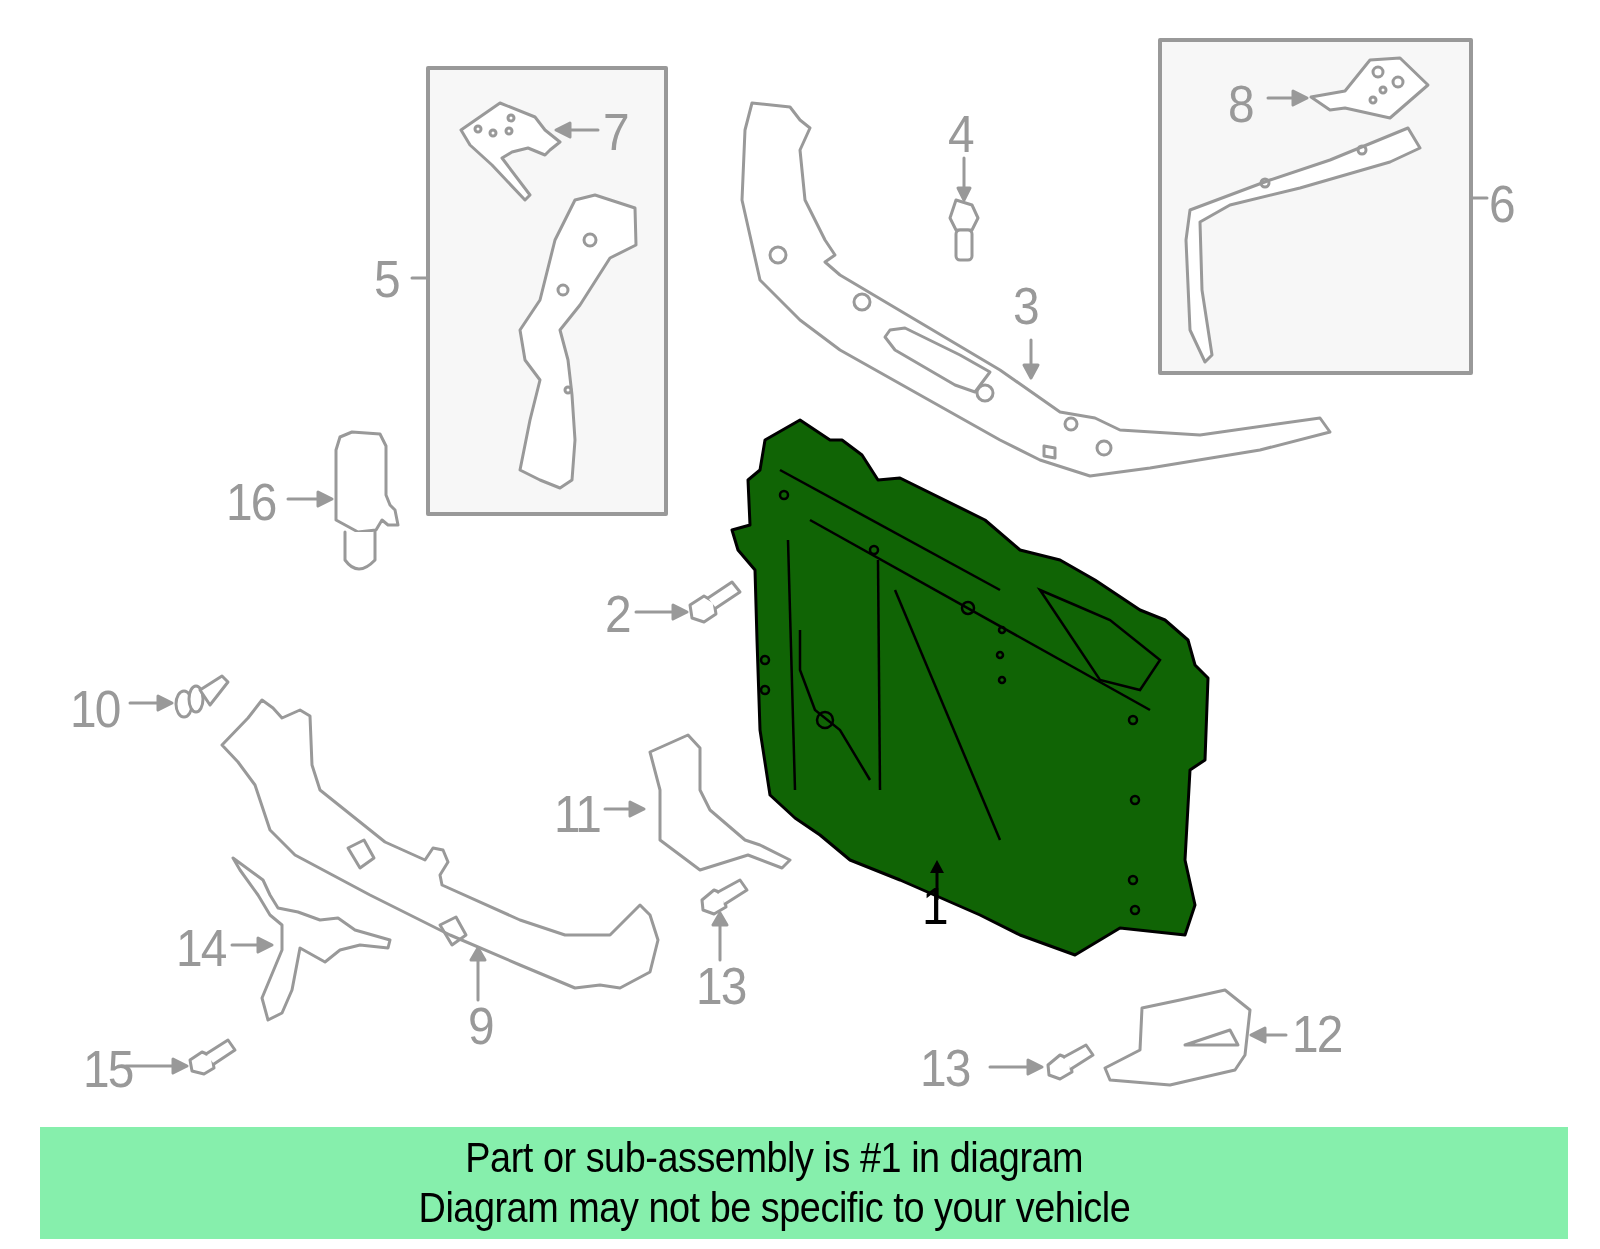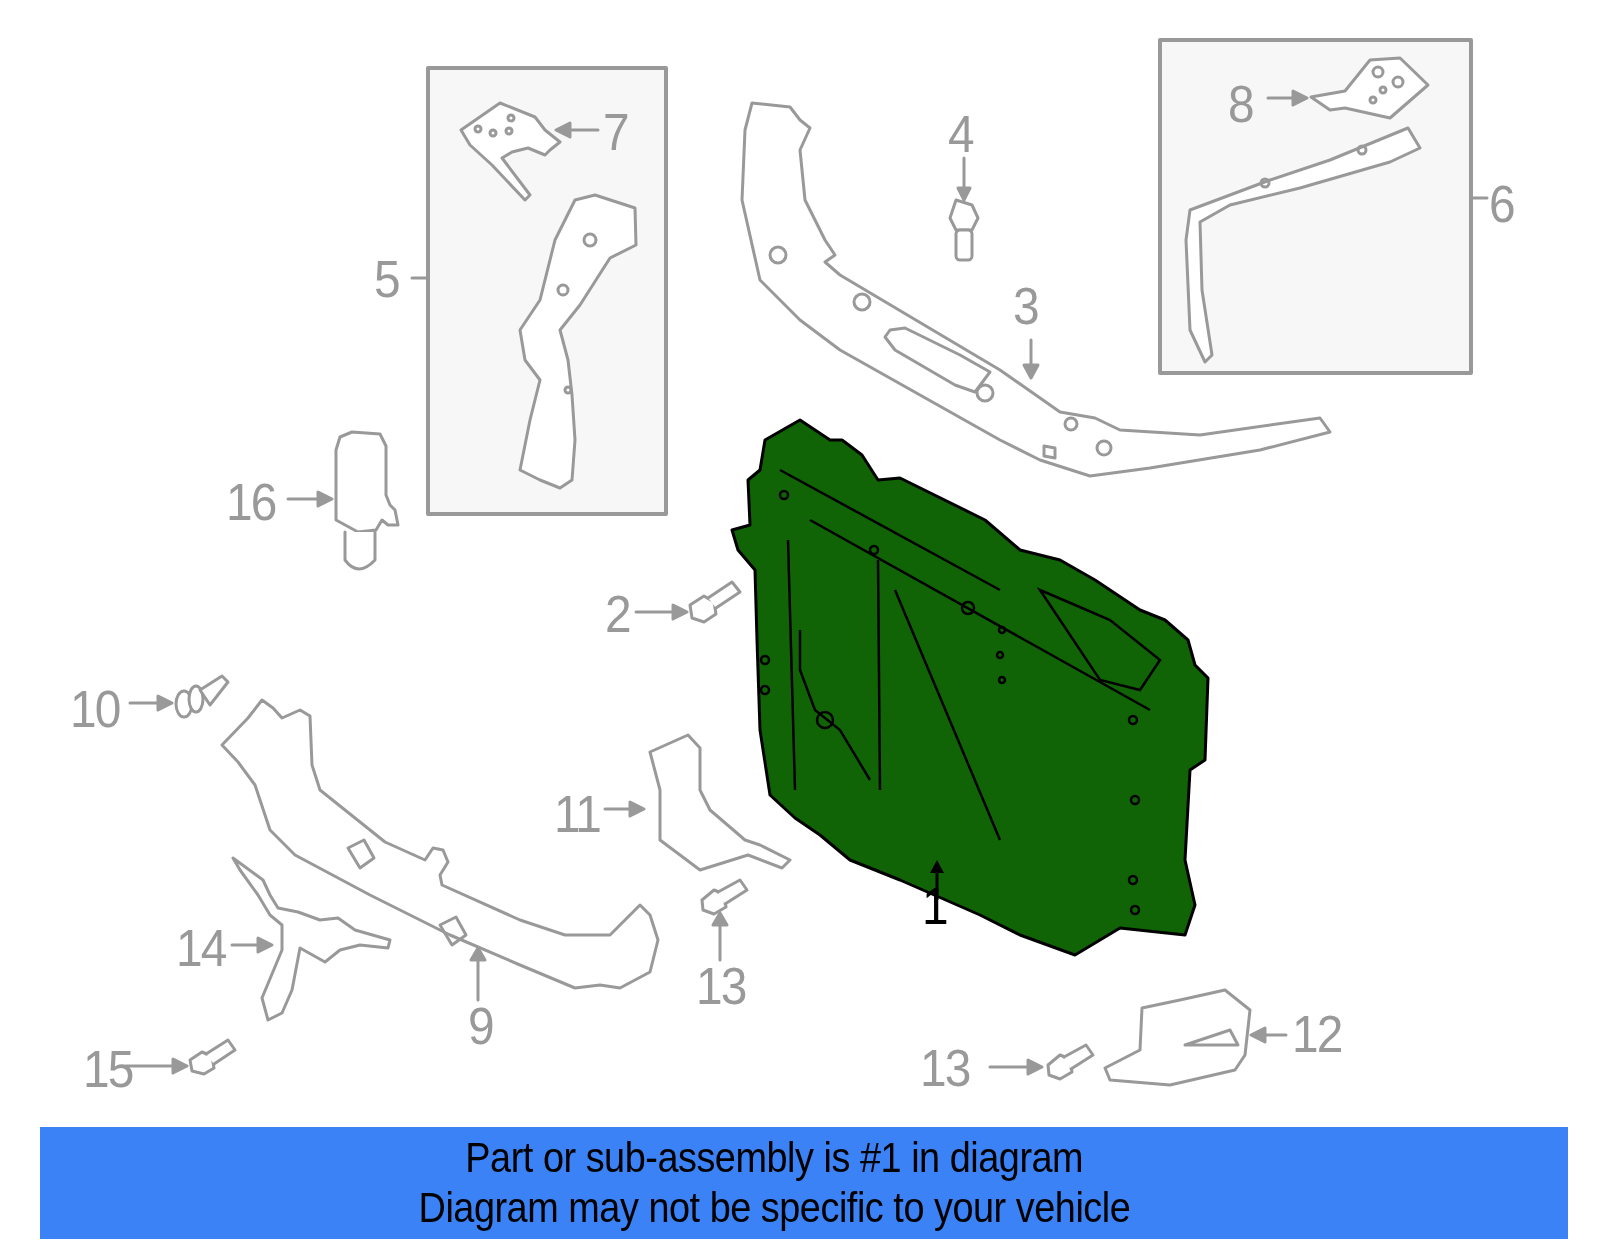--- a/index.html
+++ b/index.html
@@ -3,21 +3,21 @@
 <meta charset="utf-8">
 <style>
   html, body { margin: 0; padding: 0; background: #ffffff; }
   body { width: 1600px; height: 1249px; position: relative; overflow: hidden;
          font-family: "Liberation Sans", "DejaVu Sans", sans-serif; }
   #stage { position: absolute; left: 0; top: 0; width: 1600px; height: 1249px; }
   .callout { position: absolute; font-size: 52px; line-height: 1; color: #999999;
              letter-spacing: -2px; transform: scaleX(0.92); transform-origin: left top; }
   .callout.primary { color: #000000; }
   .banner { position: absolute; left: 40px; top: 1127px; width: 1528px; height: 112px;
-            background: #3b82f6; display: flex; flex-direction: column; align-items: center;
+            background: #86efac; display: flex; flex-direction: column; align-items: center;
             justify-content: center; color: #000; }
   .banner-line { font-size: 42px; line-height: 50px; letter-spacing: -0.5px;
                  transform: scaleX(0.9); white-space: nowrap; margin-left: -60px; }
 </style>
 </head>
 <body>
 
 <div id="stage">
   <svg width="1600" height="1249" viewBox="0 0 1600 1249" xmlns="http://www.w3.org/2000/svg">
     <g fill="none" stroke="#999999" stroke-width="3" stroke-linejoin="round" stroke-linecap="round">

